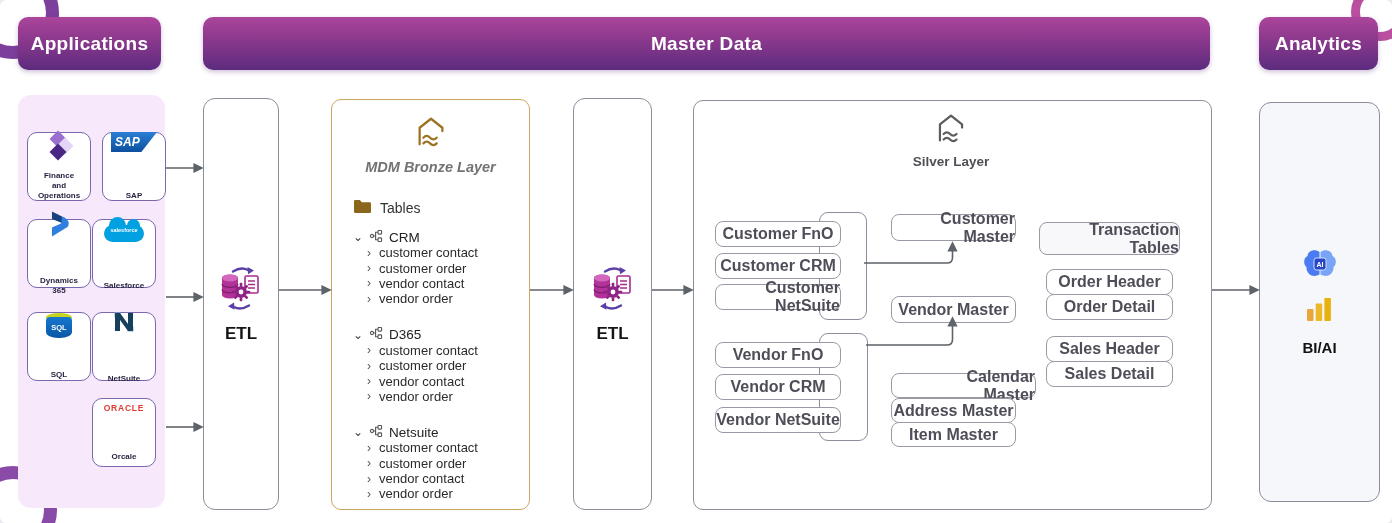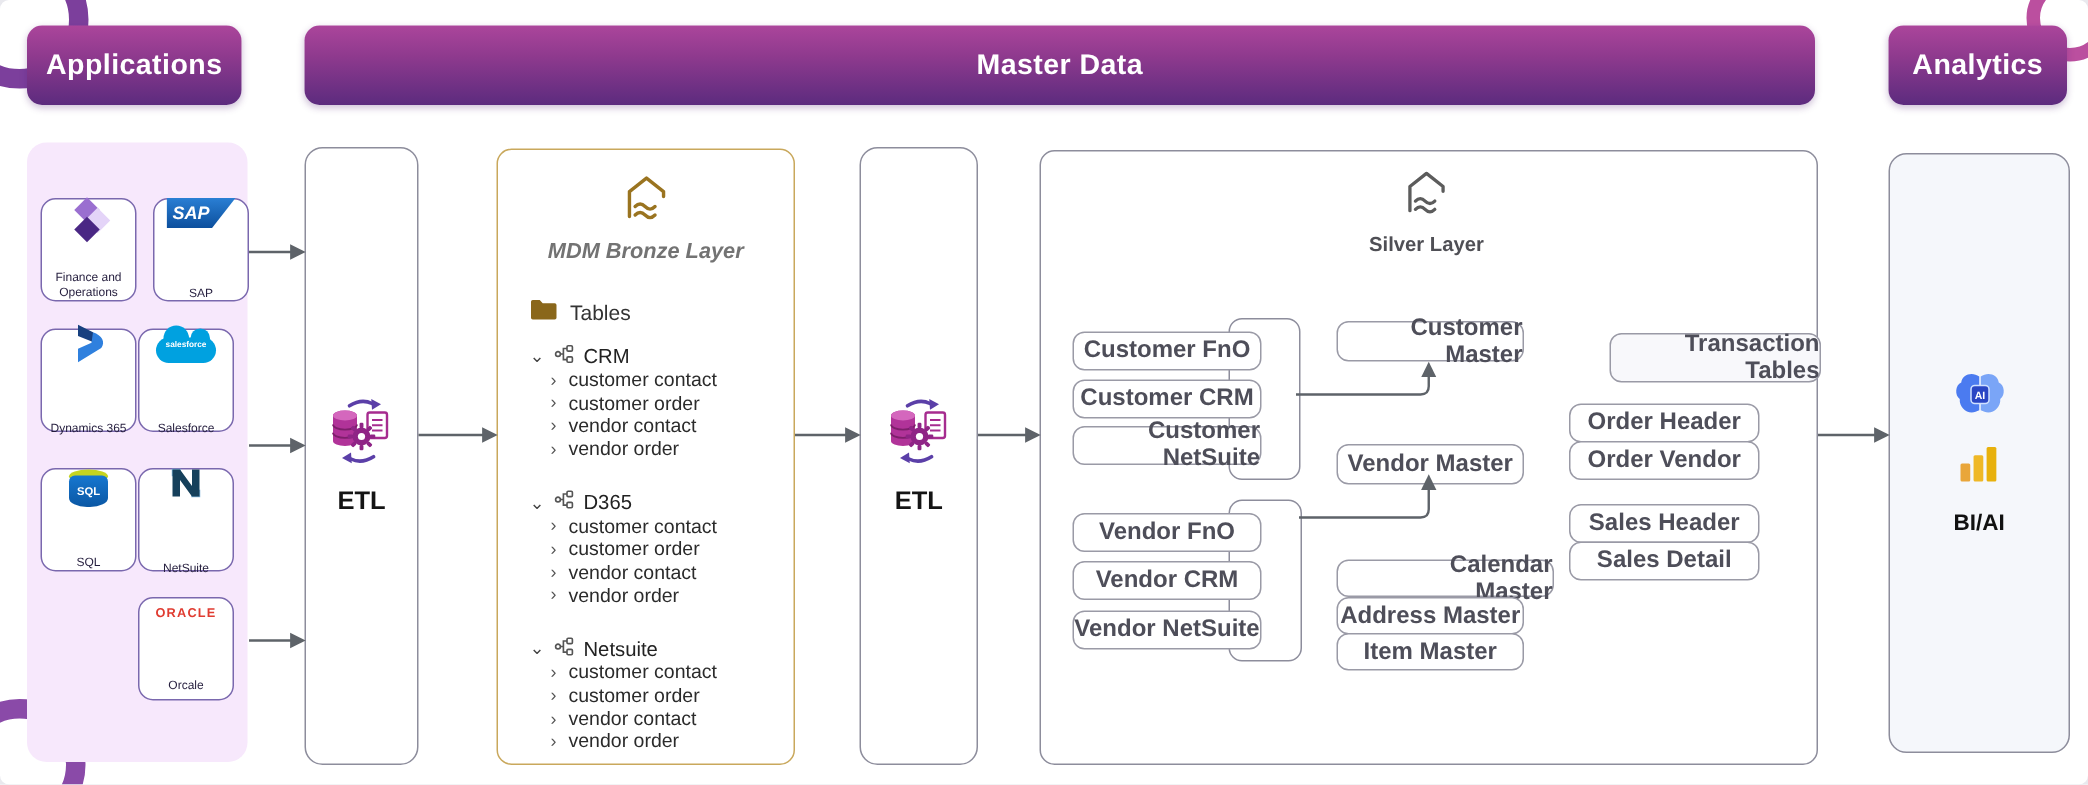--- a/index.html
+++ b/index.html
@@ -18,21 +18,21 @@
        color:#fff;font-weight:800;font-size:19px;letter-spacing:.3px;
        display:flex;align-items:center;justify-content:center;
        box-shadow:0 2px 5px rgba(80,30,110,.28);}
 
   
   .panel-apps{position:absolute;left:18px;top:95px;width:147px;height:413px;
               background:#f7e8fc;border-radius:13px;}
   .app-card{position:absolute;width:62px;height:67px;background:#fff;border:1.3px solid #7a68ae;
             border-radius:10px;display:flex;flex-direction:column;align-items:center;
             justify-content:center;gap:3px;}
-  .app-label{font-size:8px;font-weight:400;color:#241d3d;text-align:center;line-height:1.25;padding:0 2px;margin-top:36px;}
+  .app-label{font-size:8px;font-weight:700;color:#241d3d;text-align:center;line-height:1.25;padding:0 12px;margin-top:36px;}
   .app-icon{display:flex;align-items:center;justify-content:center;}
 
   
   .obox{position:absolute;background:#fff;border:1.4px solid #8d8d9c;border-radius:12px;}
   .etl-box{display:flex;flex-direction:column;align-items:center;justify-content:center;gap:9px;}
   .etl-label{font-size:17px;font-weight:800;color:#141414;}
 
   
   .bronze-box{border-color:#c9a85c;border-radius:10px;}
   .bronze-head{position:absolute;left:0;top:14px;width:100%;display:flex;flex-direction:column;
@@ -364,23 +364,23 @@
     <div class="sbox" style="left:197px;top:195px;width:123px;height:25px;">Vendor Master</div>
 
     <div class="sbox" style="left:21px;top:241px;width:124px;height:24px;">Vendor FnO</div>
     <div class="sbox" style="left:21px;top:273px;width:124px;height:24px;">Vendor CRM</div>
     <div class="sbox" style="left:21px;top:306px;width:124px;height:24px;">Vendor NetSuite</div>
 
     <div class="sbox" style="left:197px;top:272px;width:123px;height:23px;padding-left:20px;">Calendar Master</div>
     <div class="sbox" style="left:197px;top:297px;width:123px;height:23px;">Address Master</div>
     <div class="sbox" style="left:197px;top:321px;width:123px;height:23px;">Item Master</div>
 
-    <div class="sbox gray" style="left:345px;top:121px;width:139px;height:31px;margin-left:34px;">Transaction Tables</div>
+    <div class="sbox gray" style="left:345px;top:121px;width:139px;height:31px;">Transaction Tables</div>
     <div class="sbox" style="left:352px;top:168px;width:125px;height:24px;">Order Header</div>
-    <div class="sbox" style="left:352px;top:193px;width:125px;height:24px;">Order Vendor</div>
+    <div class="sbox" style="left:352px;top:193px;width:125px;height:24px;">Order Detail</div>
     <div class="sbox" style="left:352px;top:235px;width:125px;height:24px;">Sales Header</div>
     <div class="sbox" style="left:352px;top:260px;width:125px;height:24px;">Sales Detail</div>
   </div>
 
   <div class="obox analytics-box" style="left:1259px;top:102px;width:119px;height:398px;">
     <span>
       <svg width="36" height="32" viewBox="0 0 36 32">
         <path d="M17.5,4 C13,0.5 6,2.5 5.5,8 C1.5,9.5 1,16.5 4.5,19 C4,25 10,29.5 15,27.5 L17.5,26.5 Z" fill="#4b7bf0"></path>
         <path d="M18.5,4 C23,0.5 30,2.5 30.5,8 C34.5,9.5 35,16.5 31.5,19 C32,25 26,29.5 21,27.5 L18.5,26.5 Z" fill="#7aa5f7"></path>
         <rect x="12" y="10" width="12" height="12" rx="2.5" fill="#2a46c4" stroke="#cfe0ff" stroke-width="1"></rect>

